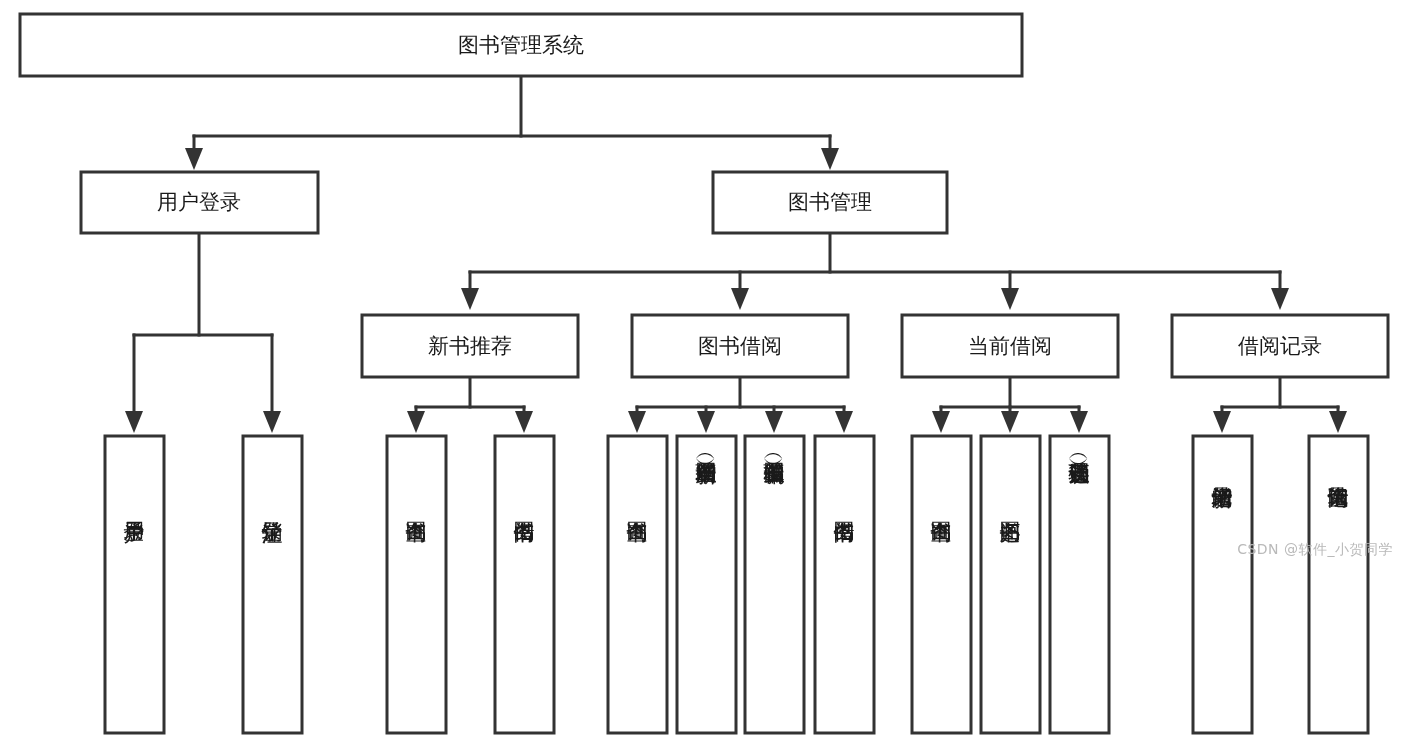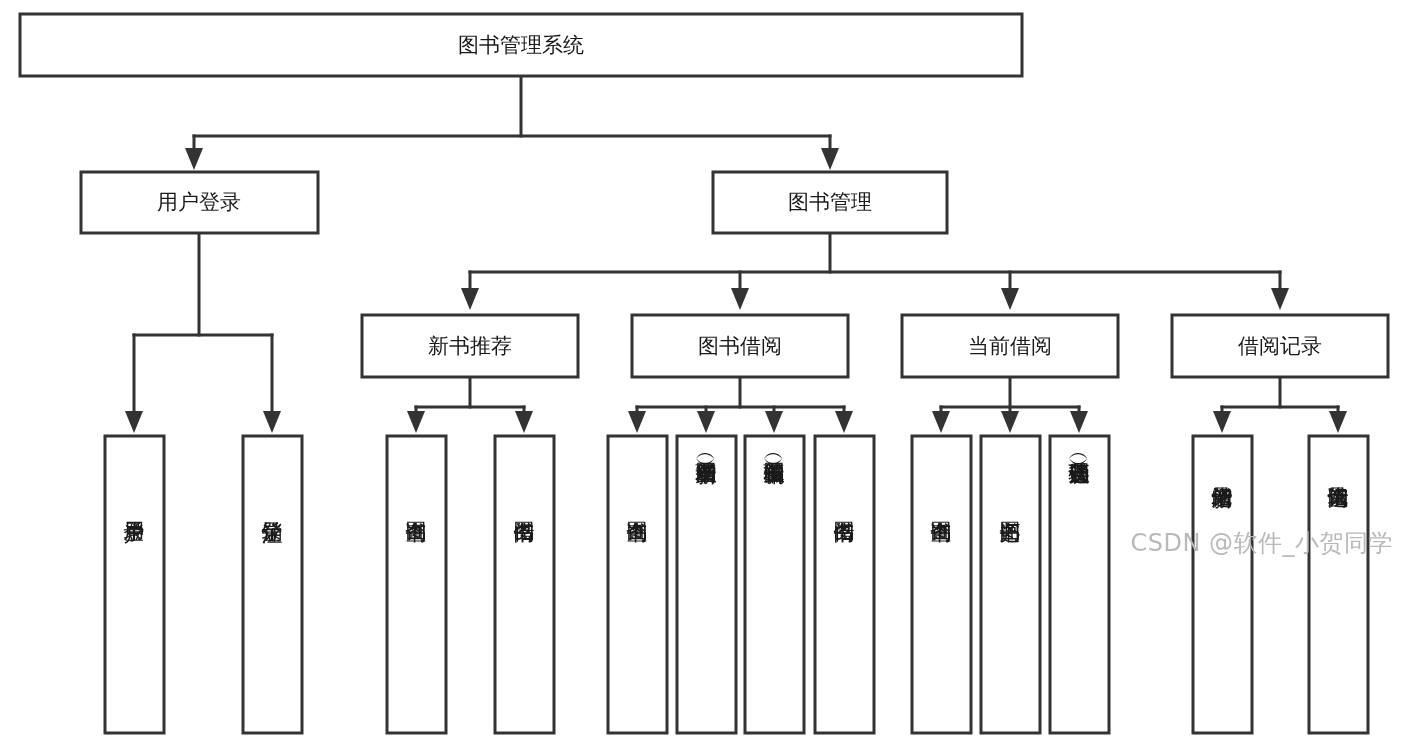--- a/index.html
+++ b/index.html
@@ -54,21 +54,21 @@
     fill: #1a1a1a;
     text-anchor: middle;
     writing-mode: vertical-rl;
     glyph-orientation-vertical: 0;
   }
   .watermark {
     position: absolute;
     right: 12px;
     bottom: 6px;
     font-family: "DejaVu Sans", "Liberation Sans", sans-serif;
-    font-size: 24px;
+    font-size: 14px;
     color: #b9b9b9;
     letter-spacing: 0.5px;
     white-space: nowrap;
     pointer-events: none;
   }
 </style>
 </head>
 <body>
 
 <div id="diagram-root">

